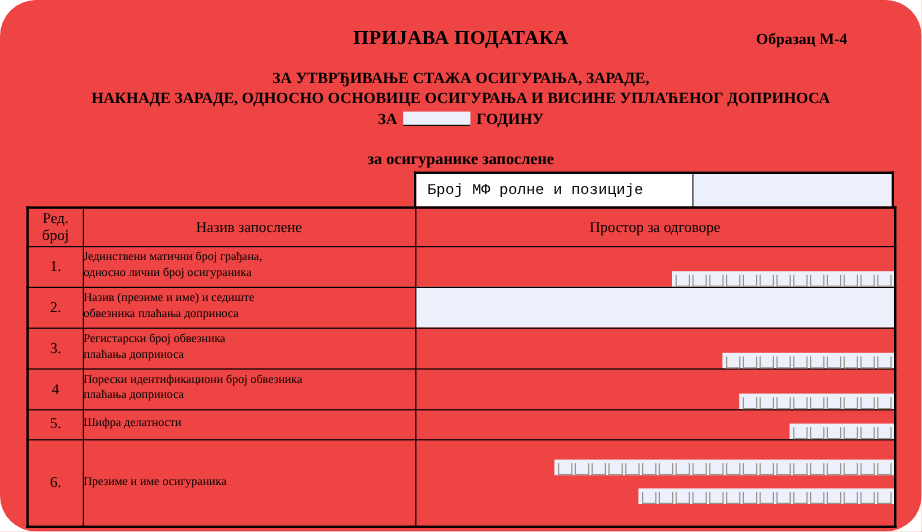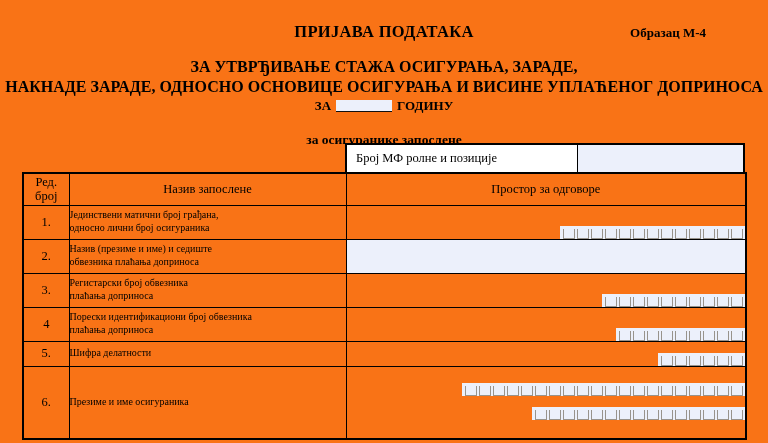--- a/index.html
+++ b/index.html
@@ -3,35 +3,35 @@
 <meta charset="utf-8">
 <style>
   :root{
     --field-fill:#ecf0fb;
     --comb-border:#98938c;
     --table-border:#000000;
   }
   *{box-sizing:border-box;}
   html,body{margin:0;padding:0;background:#fff;}
   body{font-family:"Liberation Serif", serif; color:#000;}
-  .page{position:relative;width:768px;height:443px;background:#f97316;overflow:hidden;}
+  .page{position:relative;width:768px;height:443px;background:#ef4444;overflow:hidden;border-radius:30px;}
 
   .title{ text-align:center;font-weight:bold;font-size:16.5px;padding-top:22px;letter-spacing:.3px;}
   .obrazac{position:absolute;top:25px;right:62px;font-weight:bold;font-size:13px;}
 
-  .sub{ text-align:center;font-weight:bold;font-size:16px;line-height:1.2;}
+  .sub{ text-align:center;font-weight:bold;font-size:13px;line-height:1.2;}
   .sub1{margin-top:15px;}
   .sub2{margin-top:1px;}
   .year-line{text-align:center;font-weight:bold;font-size:13px;margin-top:2px;}
   .year-input{display:inline-block;width:56px;height:12px;background:var(--field-fill);
     border-bottom:1.5px solid #111;margin:0 5px;vertical-align:-2px;}
   .sub3{margin-top:18px;font-size:13.5px;}
 
   .mf{position:absolute;left:345px;top:143px;width:400px;height:29px;display:flex;
-    border:2px solid var(--table-border);border-bottom:none;}
+    border:2px solid var(--table-border);border-bottom:none;font-family:Liberation Mono, monospace;}
   .mf-label{width:231px;background:#fff;border-right:1px solid var(--table-border);
     display:flex;align-items:center;padding-left:9px;font-size:12.5px;}
   .mf-value{flex:1;background:var(--field-fill);}
 
   table.main{position:absolute;left:22px;top:172px;width:723px;border-collapse:collapse;
     table-layout:fixed;border:2px solid var(--table-border);}
   table.main th, table.main td{border:1px solid var(--table-border);padding:0;}
   thead tr{height:32px;}
   thead th{font-weight:normal;font-size:12.5px;line-height:1.15;vertical-align:middle;}
   tbody tr{height:34px;}

